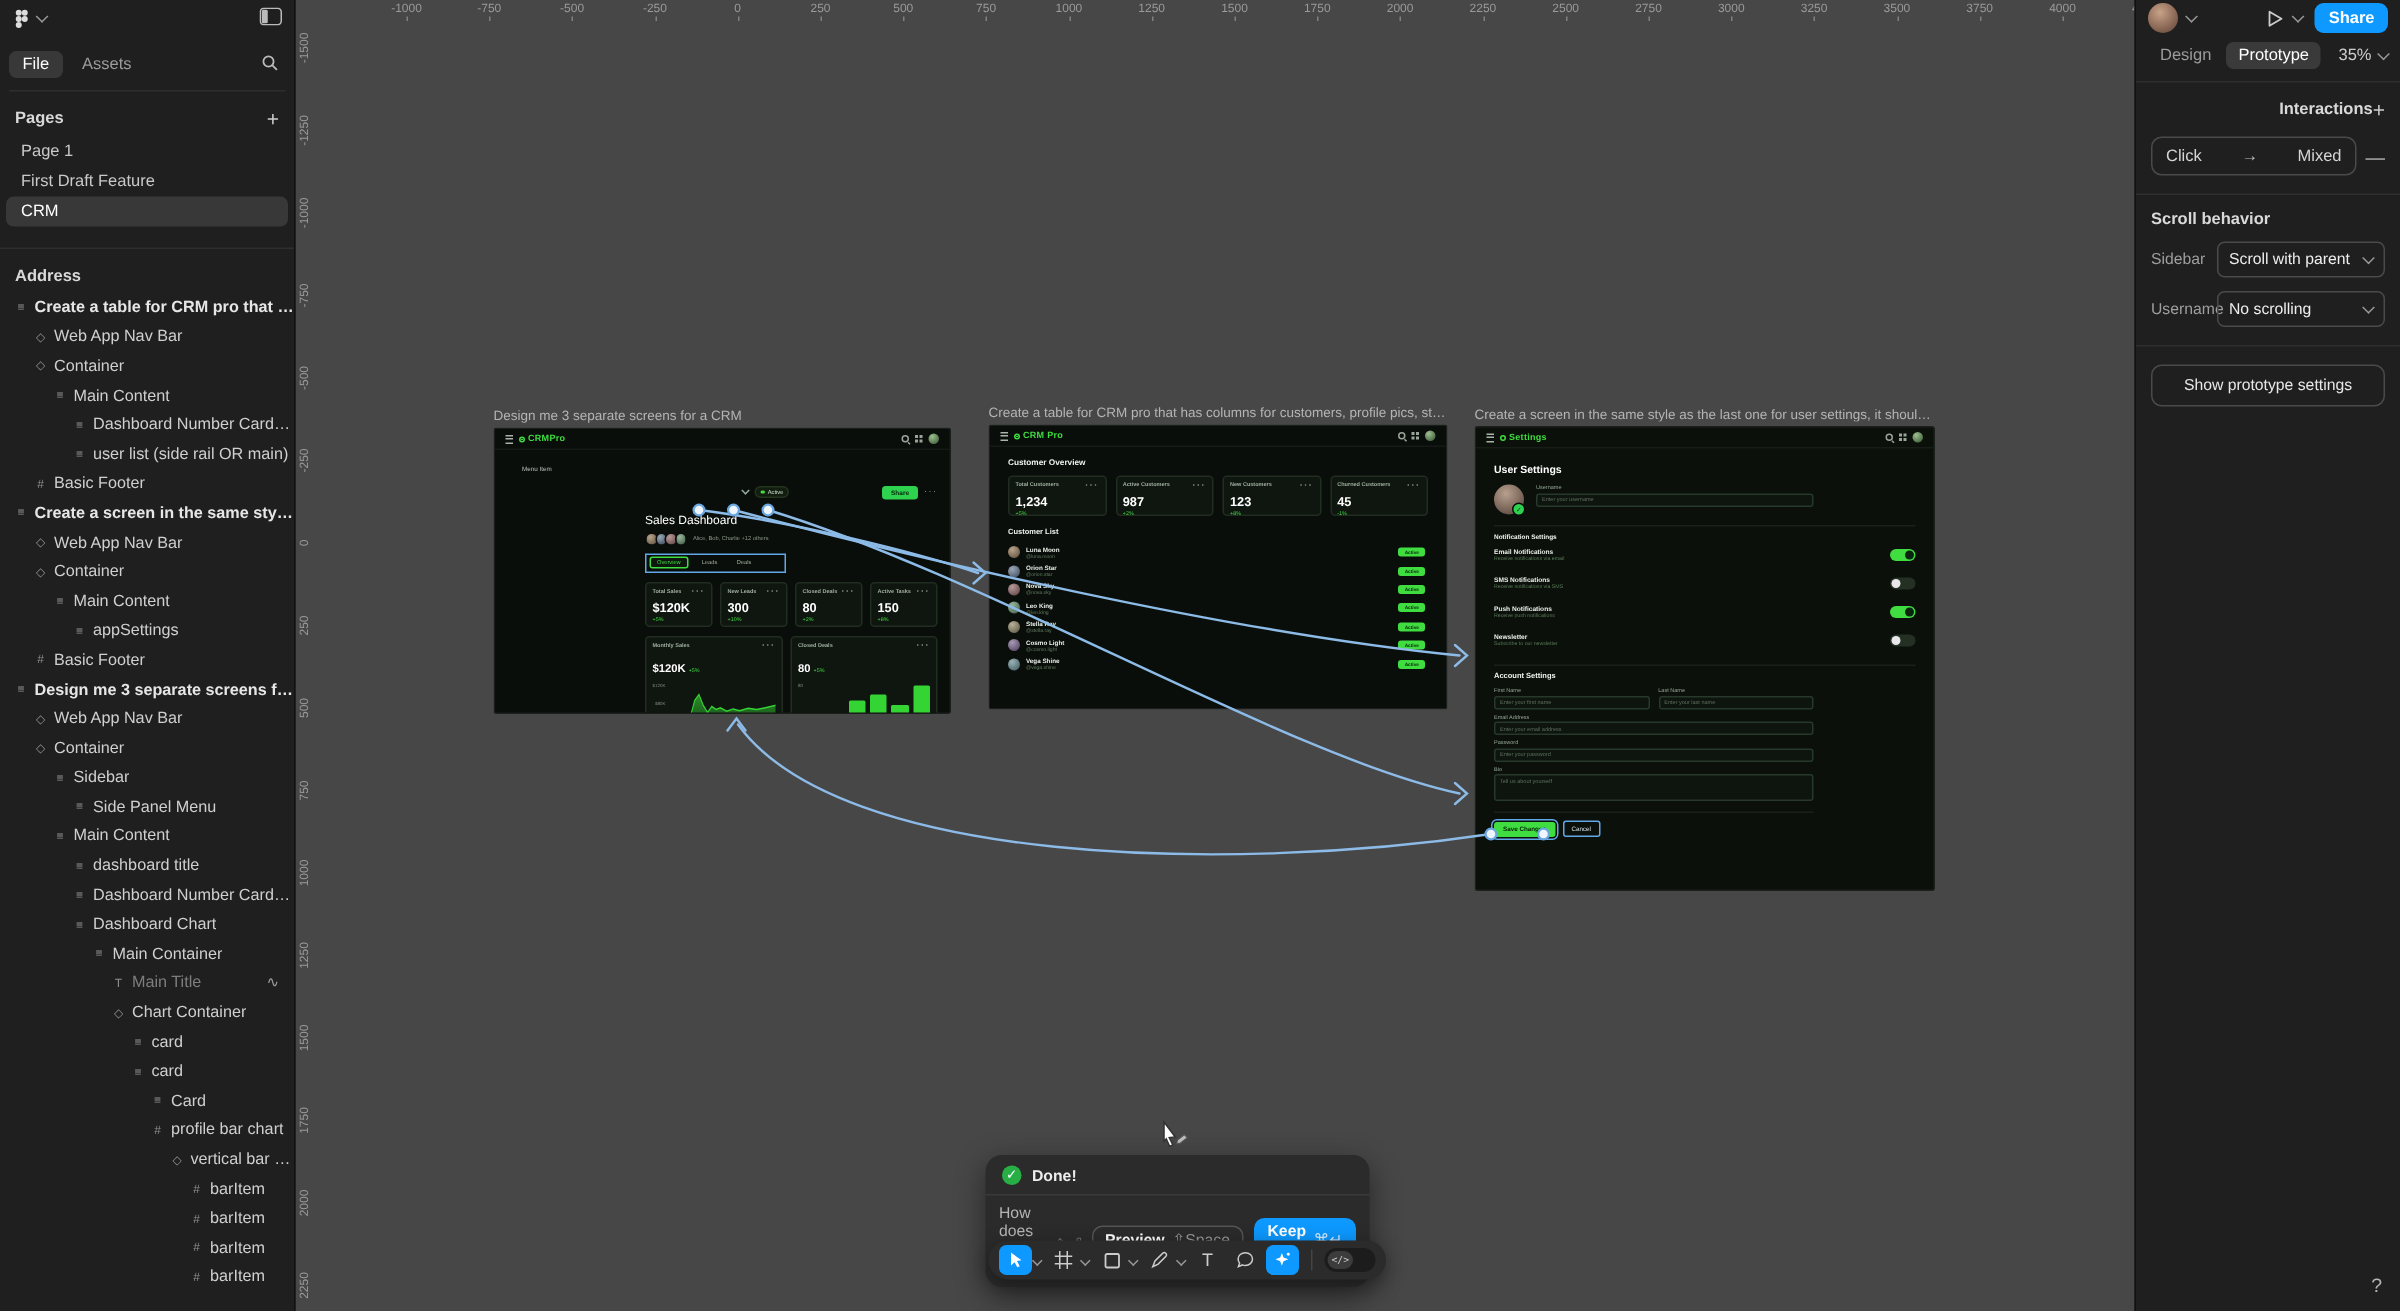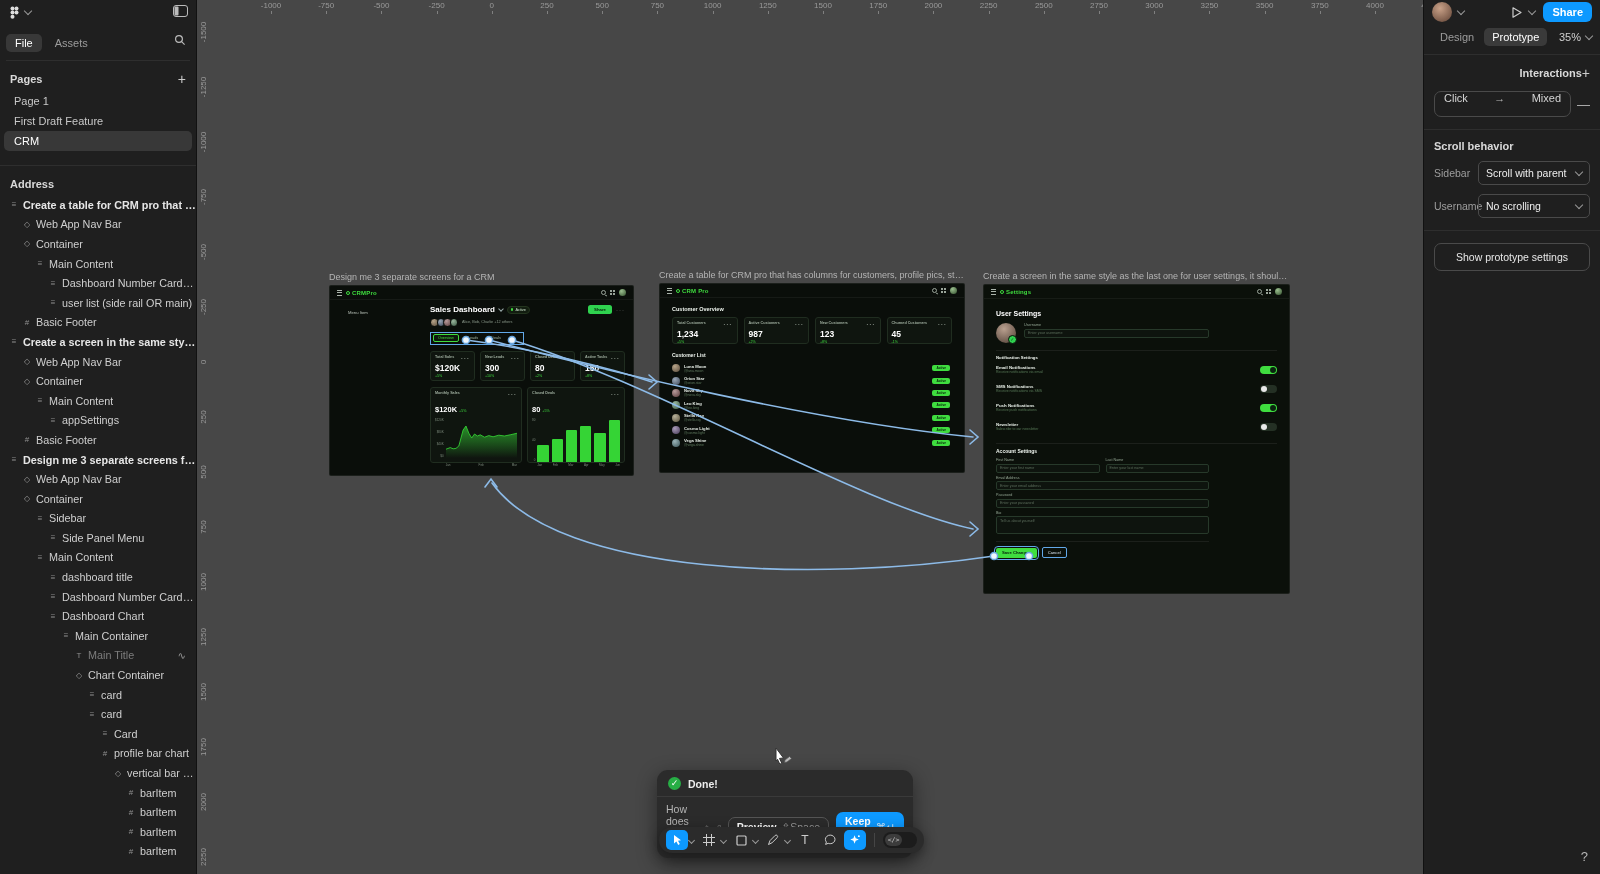--- a/index.html
+++ b/index.html
@@ -29,21 +29,21 @@
   .searchicon{width:5px;height:5px;border:1px solid #9aa59a;border-radius:50%;position:relative;box-sizing:border-box;}
   .searchicon:after{content:"";position:absolute;width:2px;height:1px;background:#9aa59a;transform:rotate(45deg);left:3px;top:4px;}
   .dots{color:#8a938a;font-size:6px;letter-spacing:1px;}
 
   
   .f1-body{display:flex;height:176px;}
   .f1-side{width:96px;padding:10px 0 0 18px;box-sizing:border-box;}
   .f1-sideitem{font-size:4.2px;color:#b9c2b9;}
   .f1-main{flex:1;padding:5px 8px 0 4px;}
   .f1-titlerow{display:flex;align-items:center;gap:4px;}
-  .f1-title{font-size:8px;font-weight:bold;color:#fff;}
+  .f1-title{font-size:8px;font-weight:normal;color:#fff;margin-top:37px;}
   .chev-s{width:3px;height:3px;border-right:1px solid #9aa;border-bottom:1px solid #9aa;transform:rotate(45deg);margin-top:-2px;}
   .badge{display:flex;align-items:center;gap:2px;background:#121d10;border:1px solid #24351f;border-radius:4px;padding:1px 3px;font-size:3.8px;color:#cfe3cf;}
   .badge i{width:2.5px;height:2.5px;border-radius:50%;background:#3fdd3f;}
   .share-btn{margin-left:auto;background:#2fd24f;color:#06230c;font-size:4.3px;font-weight:bold;border-radius:2.5px;padding:2px 6px;}
   .collab{display:flex;align-items:center;margin-top:4px;}
   .collab .av{width:6.5px;height:6.5px;border-radius:50%;border:1px solid #0a0e0a;margin-left:-2px;}
   .collab .av:first-child{margin-left:0;}
   .collab-txt{font-size:3.8px;color:#8b998b;margin-left:4px;}
   .tabstrip{margin-top:5px;width:94px;border:1px solid #62a8e8;display:flex;align-items:center;gap:5px;padding:1.5px 2px;box-sizing:border-box;}
   .tab-pill{font-size:3.8px;padding:1px 4px;border-radius:2px;color:#9fb19f;white-space:nowrap;}
@@ -99,21 +99,21 @@
 
   
   .panel{position:absolute;top:0;bottom:0;background:#1f1f1f;color:#d5d5d5;font-size:11px;z-index:30;}
   #left-panel{left:0;width:196px;border-right:1px solid #111;}
   #right-panel{right:0;width:176px;border-left:1px solid #111;}
   .lp-top{height:24px;display:flex;align-items:center;padding:0 8px;gap:4px;}
   .lp-title{padding:2px 10px 0;}
   .lp-name{font-size:12px;font-weight:bold;color:#eee;display:flex;align-items:center;gap:5px;}
   .lp-loc{font-size:10.5px;color:#8f8f8f;margin-top:2px;}
   .chev{width:5px;height:5px;border-right:1.3px solid #999;border-bottom:1.3px solid #999;transform:rotate(45deg);display:inline-block;margin-top:-3px;}
-  .lp-tabs{display:flex;align-items:flex-start;margin:10px 6px 0;gap:4px;padding-bottom:8px;border-bottom:1px solid #2e2e2e;}
+  .lp-tabs{display:flex;align-items:center;margin:10px 6px 0;gap:4px;padding-bottom:8px;border-bottom:1px solid #2e2e2e;}
   .lp-tab{padding:3px 9px;border-radius:5px;color:#9c9c9c;}
   .lp-tab.sel{background:#383838;color:#fff;}
   .hdr-row{display:flex;align-items:center;justify-content:space-between;padding:0 10px;margin-top:10px;}
   .hdr{font-weight:bold;color:#d9d9d9;font-size:11px;}
   .plus{color:#ccc;font-size:14px;font-weight:400;}
   .page-row{height:20px;display:flex;align-items:center;padding-left:10px;margin:0 4px;border-radius:5px;color:#c9c9c9;}
   .page-row.sel{background:#383838;color:#fff;}
   #layers-list{position:absolute;top:195px;bottom:0;left:0;right:0;overflow:hidden;}
   .layer-row{height:19.6px;display:flex;align-items:center;color:#cfcfcf;white-space:nowrap;}
   .layer-row .lic{width:12px;text-align:center;font-size:8px;color:#8f8f8f;flex:none;margin-right:3px;}
@@ -126,21 +126,21 @@
   .rp-top{height:24px;display:flex;align-items:center;padding:0 8px;gap:6px;}
   .rp-avatar{width:20px;height:20px;border-radius:50%;background:radial-gradient(circle at 40% 32%,#c9a188,#5d4032);}
   .share{margin-left:2px;background:#0d99ff;color:#fff;font-weight:bold;font-size:11px;border-radius:6px;padding:4px 9px;}
   .rp-tabs{display:flex;align-items:center;gap:2px;padding:4px 8px 8px;border-bottom:1px solid #2e2e2e;}
   .rp-tab{padding:3px 8px;border-radius:5px;color:#9c9c9c;}
   .rp-tab.sel{background:#3a3a3a;color:#fff;}
   .rp-zoom{margin-left:auto;display:flex;align-items:center;gap:5px;color:#cfcfcf;}
   .rp-sec{padding:10px 10px 12px;border-bottom:1px solid #2e2e2e;}
   .rp-hrow{display:flex;align-items:center;justify-content:flex-end;}
   .int-row{display:flex;align-items:center;margin-top:10px;gap:6px;}
-  .int-box{flex:1;border:1px solid #4a4a4a;border-radius:7px;height:24px;display:flex;align-items:flex-start;padding:0 9px;gap:11px;}
+  .int-box{flex:1;border:1px solid #4a4a4a;border-radius:7px;height:24px;display:flex;align-items:center;padding:0 9px;gap:11px;}
   .int-box .arrow{color:#bbb;flex:1;text-align:center;}
   .minus{color:#bbb;font-size:13px;}
   .dd-row{display:flex;align-items:center;margin-top:9px;}
   .dd-label{width:44px;color:#9e9e9e;font-size:10.5px;flex:none;}
   .dd{flex:1;border:1px solid #4a4a4a;border-radius:5px;height:22px;display:flex;align-items:center;justify-content:space-between;padding:0 7px;color:#eee;font-size:10.5px;}
   .rp-btn{margin:12px 10px;border:1px solid #4a4a4a;border-radius:7px;height:26px;display:flex;align-items:center;justify-content:center;color:#e8e8e8;font-size:10.5px;}
   .help{position:absolute;right:12px;bottom:10px;color:#b5b5b5;font-size:13px;}
 
   
   #conn-overlay{position:absolute;inset:0;pointer-events:none;z-index:8;}

